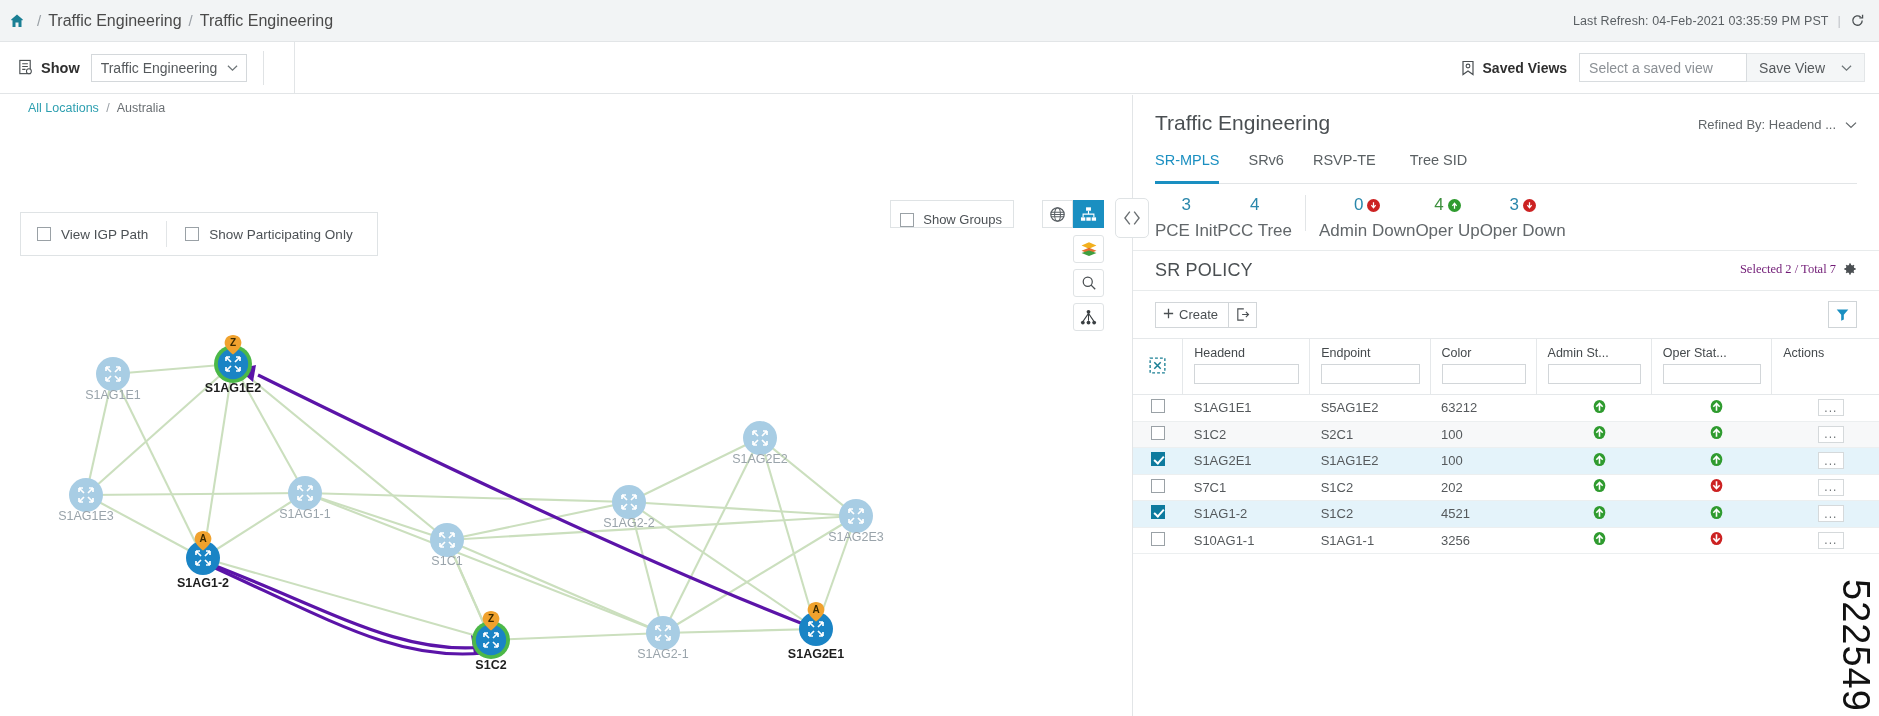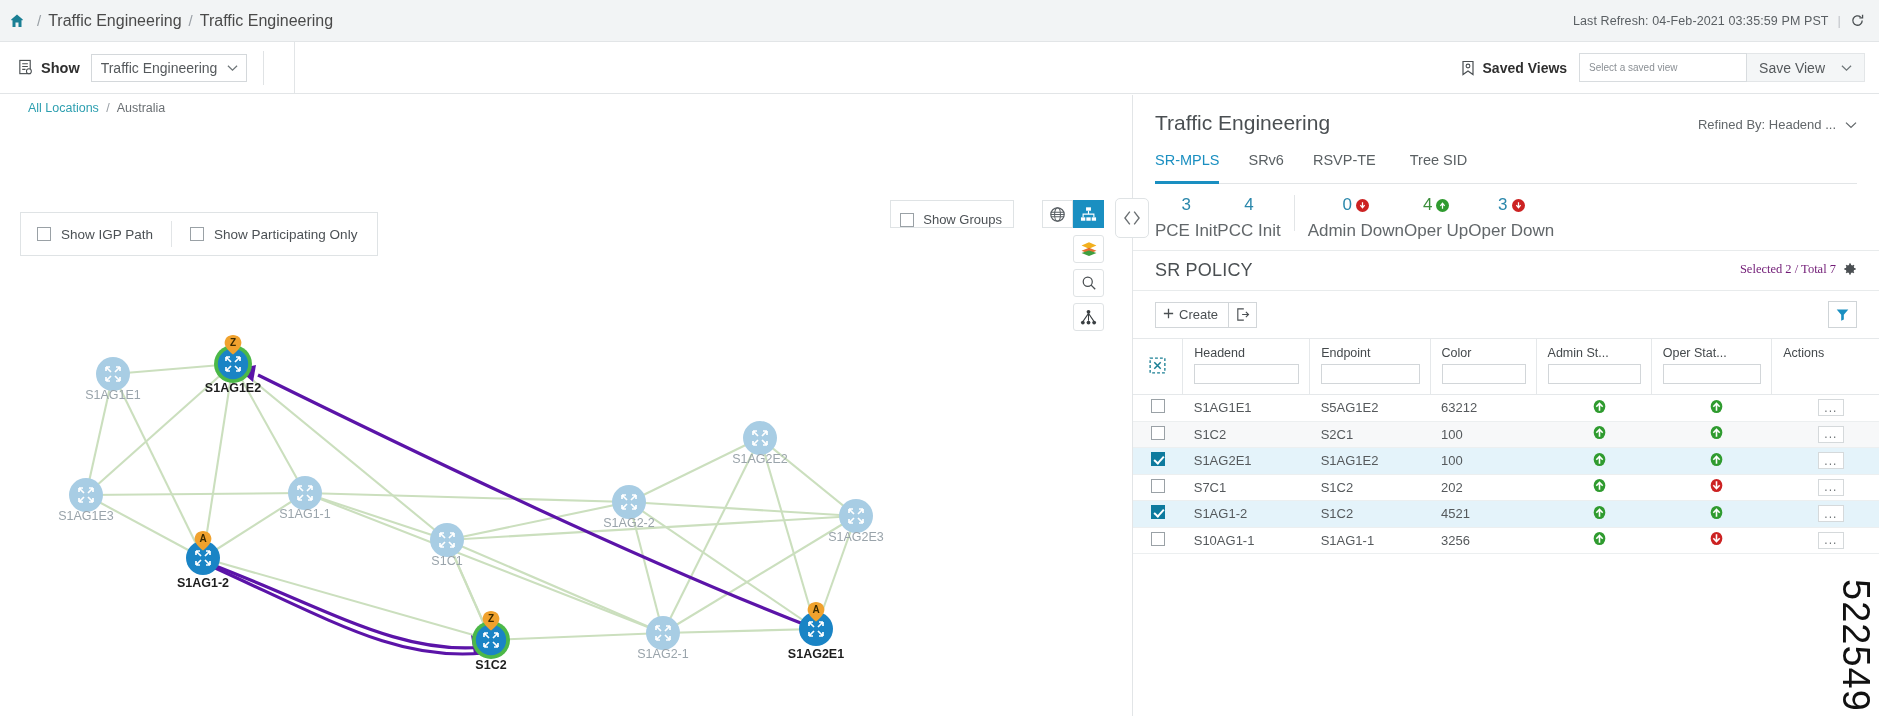--- a/index.html
+++ b/index.html
@@ -54,21 +54,21 @@
   }
   .vdiv { width: 1px; height: 34px; background: #e0e3e5; margin: 0 16px; }
   .vdiv-tall { width:1px; height: 52px; background:#e2e5e7; margin-left: 14px;}
   .caret { font-size: 11px; color: #6d7477; }
 
   .saved-wrap { display:flex; align-items:center; margin-left:auto; }
   .sv-icon { width:16px; height:16px; margin-right:7px; display:flex; }
   .sv-label { font-weight:bold; font-size:14px; color:#2f2f2f; margin-right:12px; }
   .sv-input {
     border: 1px solid #d8dcdf; background:#fff; height: 29px; width: 168px;
-    display:flex; align-items:center; padding: 0 9px; color:#8b9095; font-size:10px;
+    display:flex; align-items:center; padding: 0 9px; color:#8b9095; font-size:14px;
   }
   .sv-btn {
     height:29px; background:#f4f6f7; border:1px solid #e3e6e8; border-left:none;
     display:flex; align-items:center; gap:16px; padding:0 12px;
     color:#55595c; font-size:14px;
   }
 
   
   .main { position:absolute; top:95px; left:0; right:0; bottom:0; display:flex; }
   .mapcol { position: relative; width: 1132px; background:#fff; }
@@ -280,21 +280,21 @@
 
       <div class="loc-crumb">
         <span class="loc-link">All Locations</span>
         <span class="loc-sep">/</span>
         <span class="loc-cur">Australia</span>
       </div>
 
       <div class="chk-panel">
         <label class="chkrow">
           <span class="chkbox"></span>
-          <span class="chklabel">Show IGP Path</span>
+          <span class="chklabel">View IGP Path</span>
         </label>
         <span class="chk-vdiv"></span>
         <label class="chkrow">
           <span class="chkbox"></span>
           <span class="chklabel">Show Participating Only</span>
         </label>
       </div>
 
       <div class="show-groups">
         <span class="chkbox"></span>
@@ -508,21 +508,21 @@
         <div class="stat">
           <div class="stat-row">
               <span class="num">3</span>
             </div>
           <div class="lbl">PCE Init</div>
         </div>
         <div class="stat">
           <div class="stat-row">
               <span class="num">4</span>
             </div>
-          <div class="lbl">PCC Init</div>
+          <div class="lbl">PCC Tree</div>
         </div>
         <div class="stat-div"></div>
         <div class="stat">
           <div class="stat-row">
             <span class="num">0</span>
             <span class="arrow-badge ab-down">
               <svg width="9" height="9" viewBox="0 0 10 10">
                   <path d="M5 1.4v5.2M2.6 4.6 5 7.4l2.4-2.8" stroke="#fff" stroke-width="1.4" fill="none"></path>
                 </svg>
             </span>

